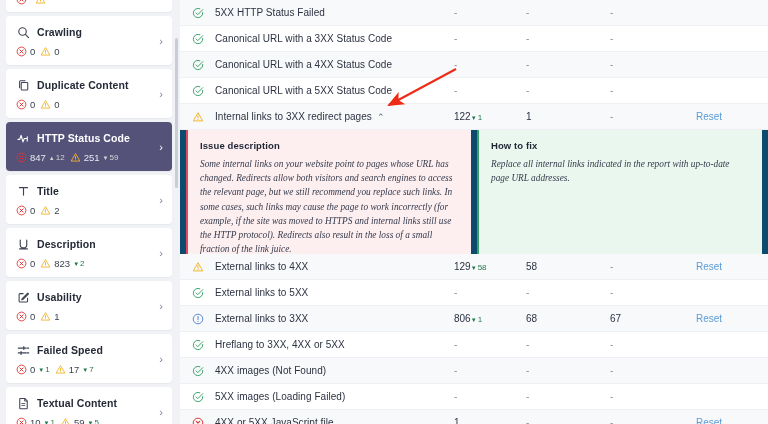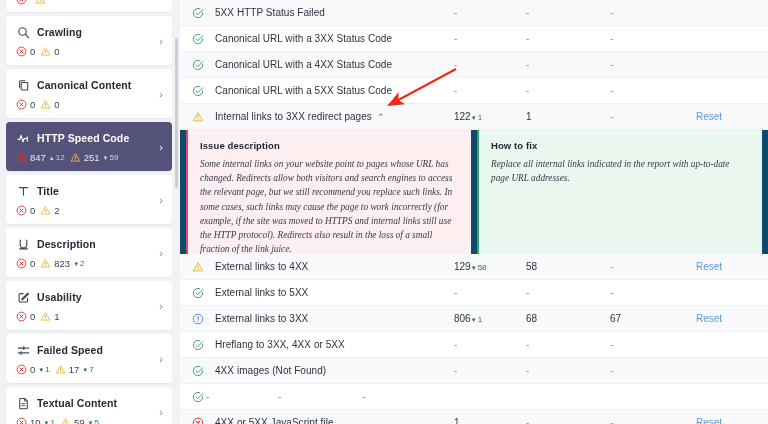--- a/index.html
+++ b/index.html
@@ -202,21 +202,21 @@
        <span class="chev">›</span>
         </div>
         <div class="side-card">
           <div class="sc-head">
          <span class="sc-icon">
               <svg viewBox="0 0 16 16" fill="none" stroke="currentColor" stroke-width="1.3">
                 <rect x="5.2" y="4.4" width="8" height="9.2" rx="1"></rect>
                 <path d="M3.2 11.4 V3.2 A1 1 0 0 1 4.2 2.2 H10.4"></path>
               </svg>
             </span>
-         <span class="sc-title">Canonical Content</span>
+         <span class="sc-title">Duplicate Content</span>
        </div>
        <div class="sc-stats">
          <span class="stat">
            <span class="mini">
                 <svg viewBox="0 0 16 16" fill="none">
                   <circle cx="8" cy="8" r="6.4" stroke="#e03131" stroke-width="1.3"></circle>
                   <path d="M5.7 5.7 L10.3 10.3 M10.3 5.7 L5.7 10.3" stroke="#e03131" stroke-width="1.4" stroke-linecap="round"></path>
                 </svg>
               </span>
            <span class="num">0</span>
@@ -236,21 +236,21 @@
        </div>
        <span class="chev">›</span>
         </div>
         <div class="side-card active">
           <div class="sc-head">
          <span class="sc-icon">
               <svg viewBox="0 0 16 16" fill="none" stroke="currentColor" stroke-width="1.4" stroke-linecap="round" stroke-linejoin="round">
                 <path d="M1.2 9 H3.4 L5 4.2 L7.4 12.2 L9 8 H11.4 M12.6 6 V11"></path>
               </svg>
             </span>
-         <span class="sc-title">HTTP Speed Code</span>
+         <span class="sc-title">HTTP Status Code</span>
        </div>
        <div class="sc-stats">
          <span class="stat">
            <span class="mini">
                 <svg viewBox="0 0 16 16" fill="none">
                   <circle cx="8" cy="8" r="6.4" stroke="#e03131" stroke-width="1.3"></circle>
                   <path d="M5.7 5.7 L10.3 10.3 M10.3 5.7 L5.7 10.3" stroke="#e03131" stroke-width="1.4" stroke-linecap="round"></path>
                 </svg>
               </span>
            <span class="num">847</span>
@@ -624,20 +624,24 @@
      <span class="c-three dash">-</span>
      <span class="c-act"></span>
         </div>
         <div class="trow plain">
           <span class="ticon">
             <svg viewBox="0 0 16 16" fill="none">
               <path d="M14.2 7.4 V8 A6.2 6.2 0 1 1 10.5 2.3" stroke="#3aa06a" stroke-width="1.3" stroke-linecap="round"></path>
               <path d="M5.4 7.9 L7.7 10.2 L14.4 3.5" stroke="#3aa06a" stroke-width="1.3" stroke-linecap="round" stroke-linejoin="round"></path>
             </svg>
           </span>
+     <span class="tlabel">
+       <span>5XX images (Loading Failed)</span>
+
+     </span>
      <span class="c-val"><span class="dash">-</span></span>
      <span class="c-two dash">-</span>
      <span class="c-three dash">-</span>
      <span class="c-act"></span>
         </div>
         <div class="trow alt">
           <span class="ticon">
             <svg viewBox="0 0 16 16" fill="none">
               <circle cx="8" cy="8" r="6.4" stroke="#e03131" stroke-width="1.3"></circle>
               <path d="M5.7 5.7 L10.3 10.3 M10.3 5.7 L5.7 10.3" stroke="#e03131" stroke-width="1.4" stroke-linecap="round"></path>

